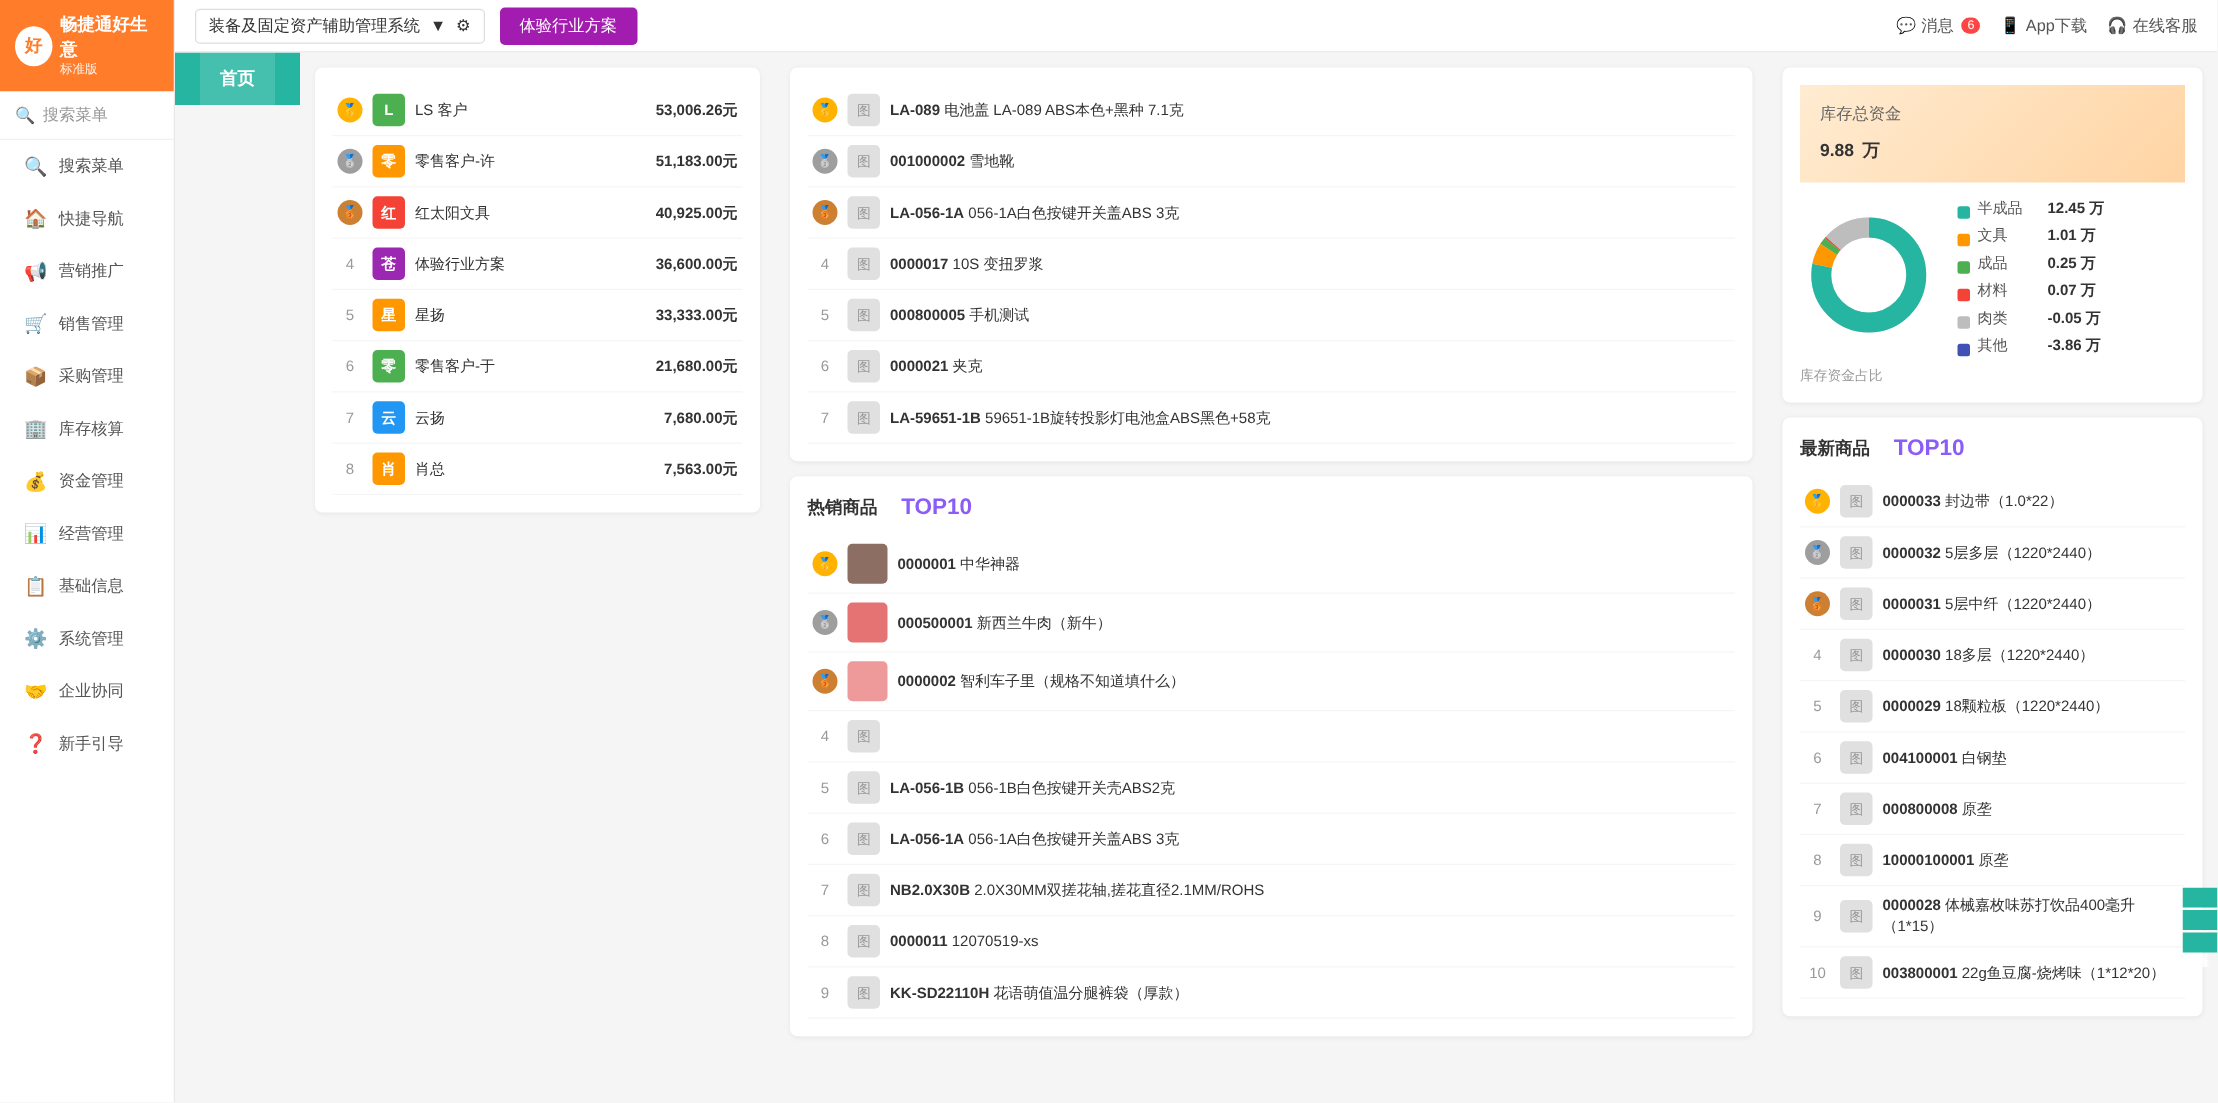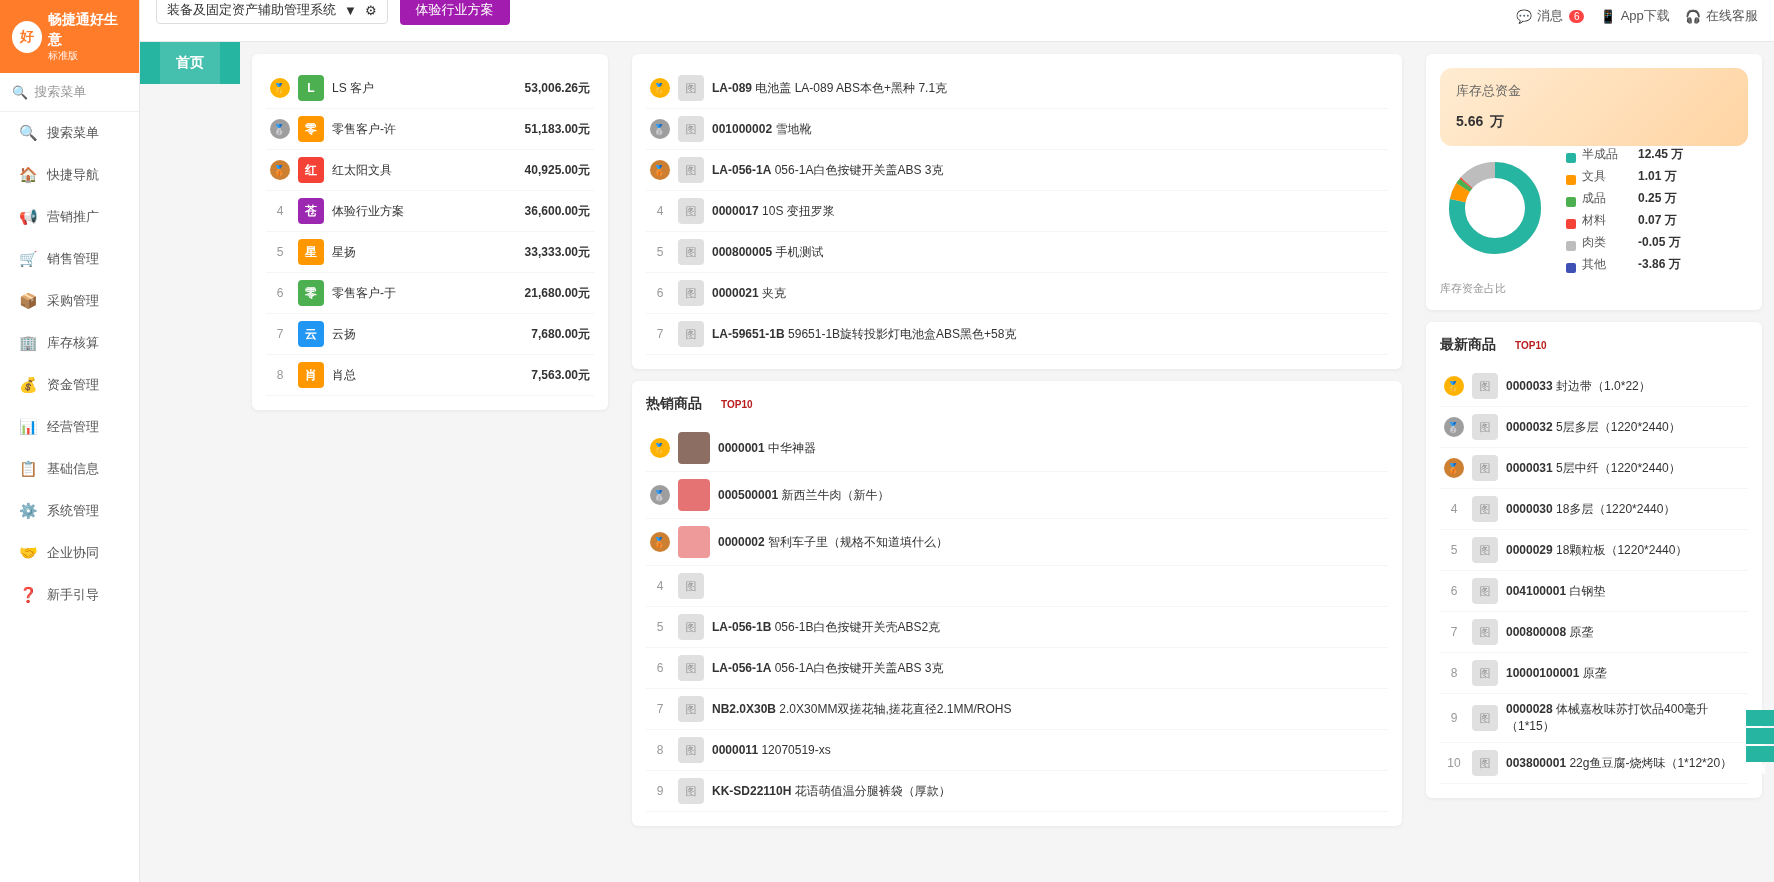--- a/index.html
+++ b/index.html
@@ -64,23 +64,23 @@
       flex: 1;
       display: flex;
       flex-direction: column;
       overflow: hidden;
     }
 
     
     .topbar {
       background: #fff;
       border-bottom: 1px solid #e8e8e8;
-      padding: 16px 16px;
-      display: flex;
-      align-items: flex-end;
+      padding: 1px 16px;
+      display: flex;
+      align-items: center;
       justify-content: space-between;
       height: 42px;
       flex-shrink: 0;
     }
     .topbar-left { display: flex; align-items: center; gap: 12px; }
     .system-select {
       display: flex;
       align-items: center;
       gap: 8px;
       border: 1px solid #ddd;
@@ -175,22 +175,22 @@
     .card-title {
       font-size: 14px;
       font-weight: bold;
       color: #333;
       margin-bottom: 12px;
       display: flex;
       align-items: center;
       gap: 19px;
     }
     .card-title .top10-label {
-      color: #b91c1c;
-      font-size: 10px;
+      color: #8b5cf6;
+      font-size: 18px;
     }
 
     
     .rank-list { list-style: none; }
     .rank-item {
       display: flex;
       align-items: center;
       padding: 7px 4px;
       border-bottom: 1px solid #f5f5f5;
       gap: 8px;
@@ -231,22 +231,23 @@
       font-size: 11px;
       color: #999;
     }
 
     .rank-name { flex: 1; color: #333; font-size: 12px; }
     .rank-amount { color: #333; font-size: 12px; font-weight: bold; flex-shrink: 0; }
 
     
     .inventory-header {
       background: linear-gradient(135deg, #ffecd2, #ffd4a3);
-      border-radius: 12px;
+      border-radius: 0;
       padding: 14px 16px;
+      margin-bottom: 12px;
     }
     .inventory-title { font-size: 13px; color: #666; margin-bottom: 4px; }
     .inventory-amount { font-size: 24px; font-weight: bold; color: #333; }
     .inventory-amount span { font-size: 14px; }
 
     
     .donut-container { display: flex; align-items: center; gap: 16px; }
     .donut-svg { flex-shrink: 0; }
     .legend { display: flex; flex-direction: column; gap: 5px; }
     .legend-item { display: flex; align-items: flex-end; gap: 6px; font-size: 12px; }
@@ -552,21 +553,21 @@
               </li>
             </ul>
         </div>
       </div>
 
       <div class="right-panel scrollbar-thin">
         <div class="card">
           <div class="inventory-header">
             <div class="inventory-title">库存总资金</div>
             <div class="inventory-amount">
-              <span>5.66</span>
+              <span>9.88</span>
               <span>万</span>
             </div>
           </div>
           <div class="donut-container">
             <div>
               <svg class="donut-svg" width="110" height="110" viewBox="0 0 110 110">
 
                 <circle cx="55" cy="55" r="38" fill="none" stroke="#e0e0e0" stroke-width="16"></circle>
 
                 <circle cx="55" cy="55" r="38" fill="none" stroke="#26b5a0" stroke-width="16" stroke-dasharray="186.2 52.56" stroke-dashoffset="0" transform="rotate(-90 55 55)"></circle>

